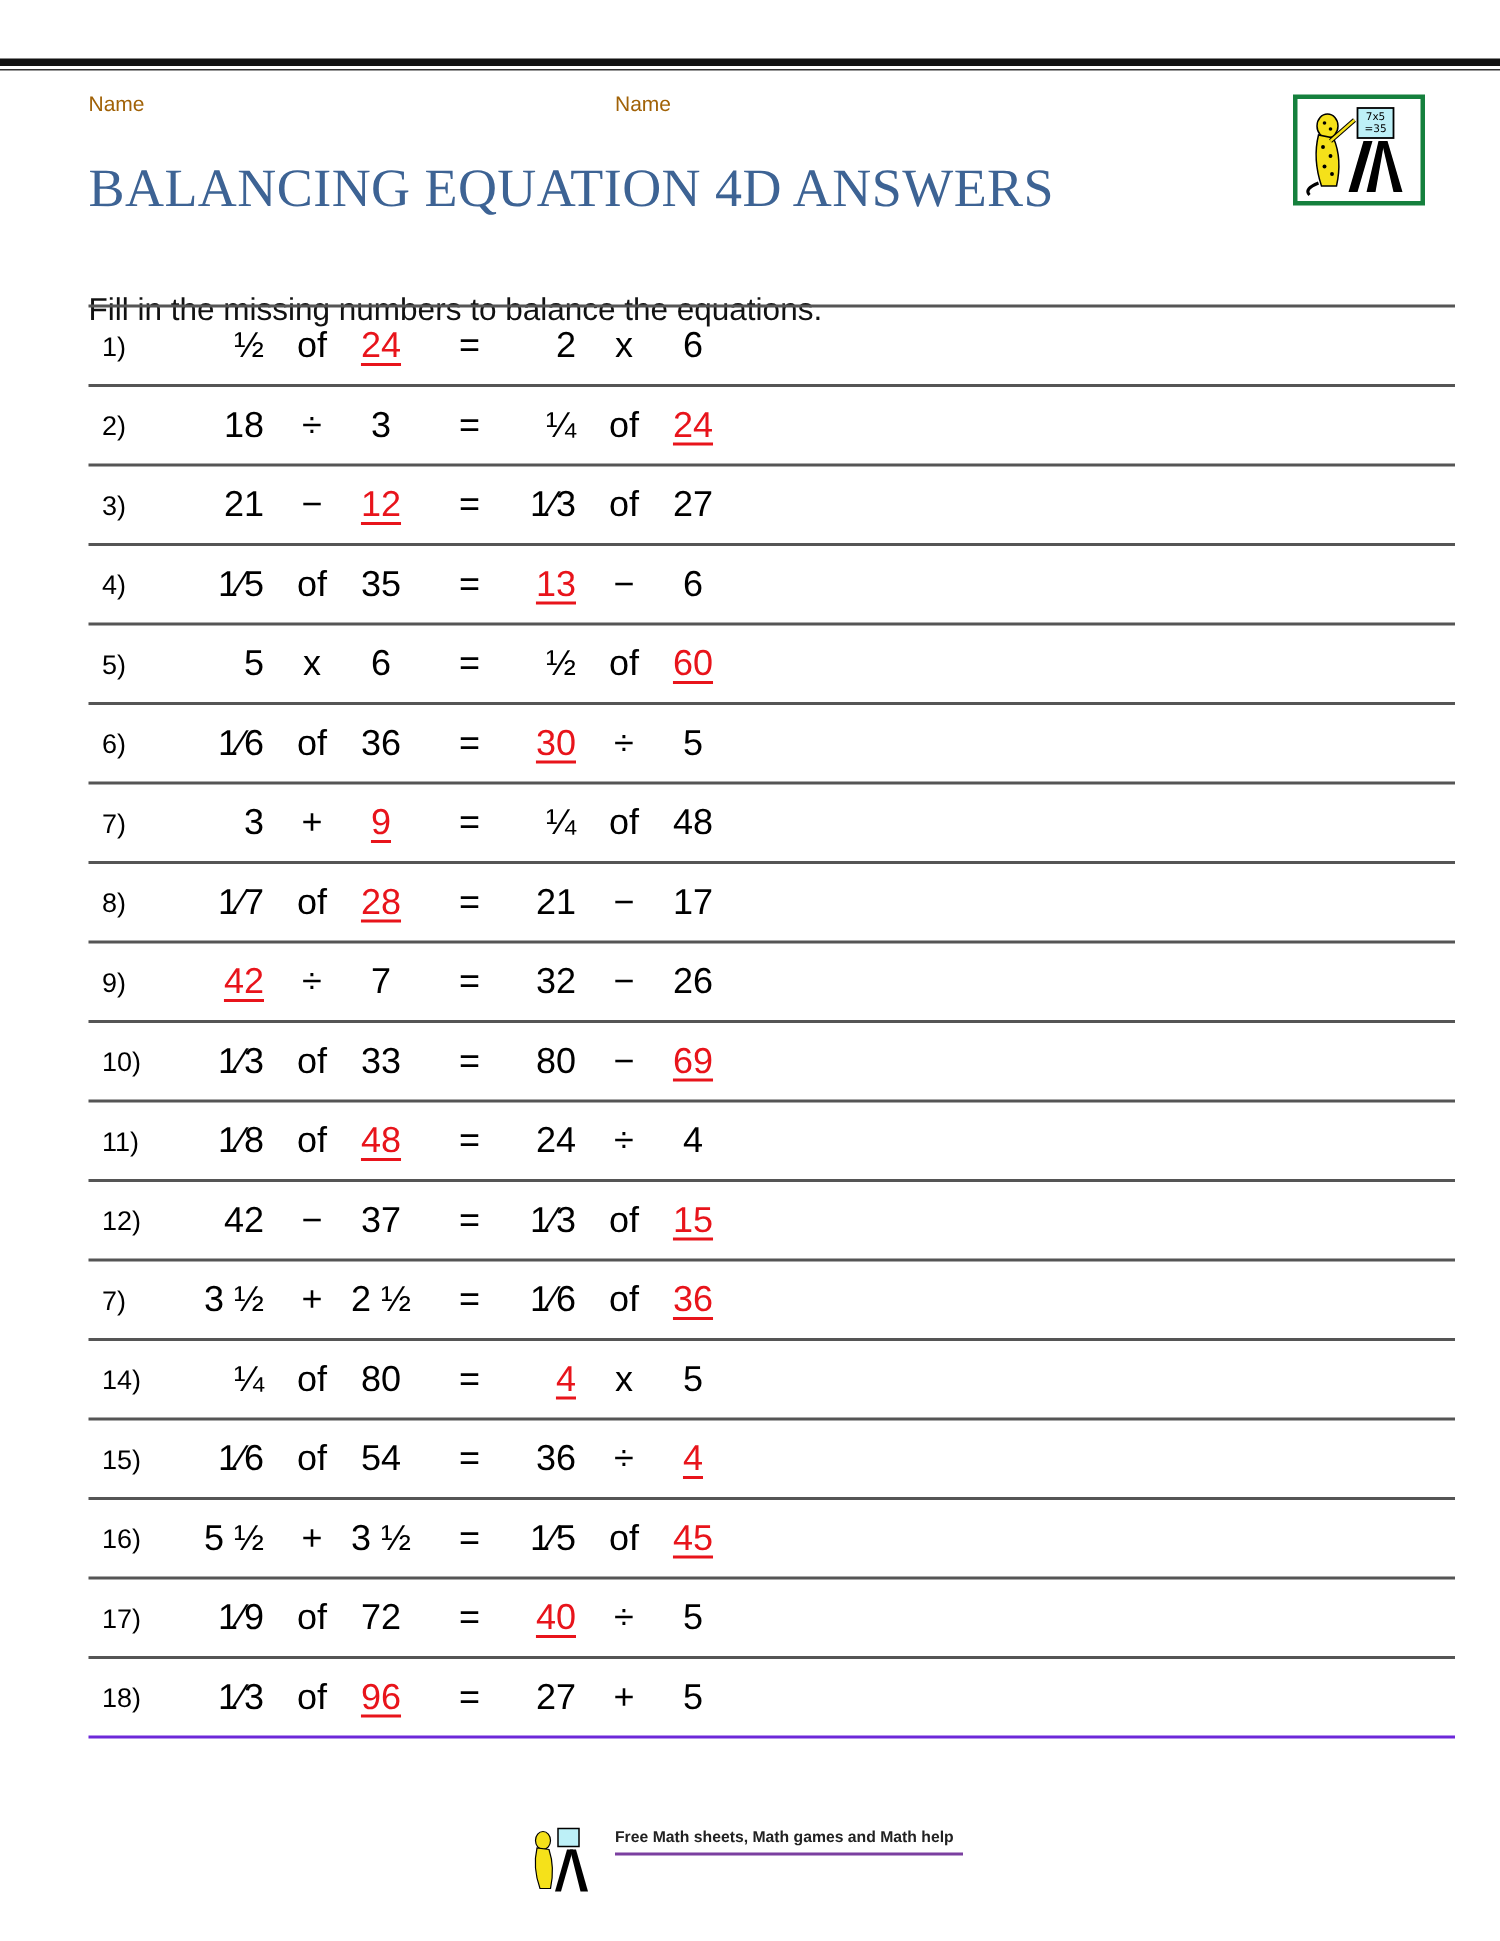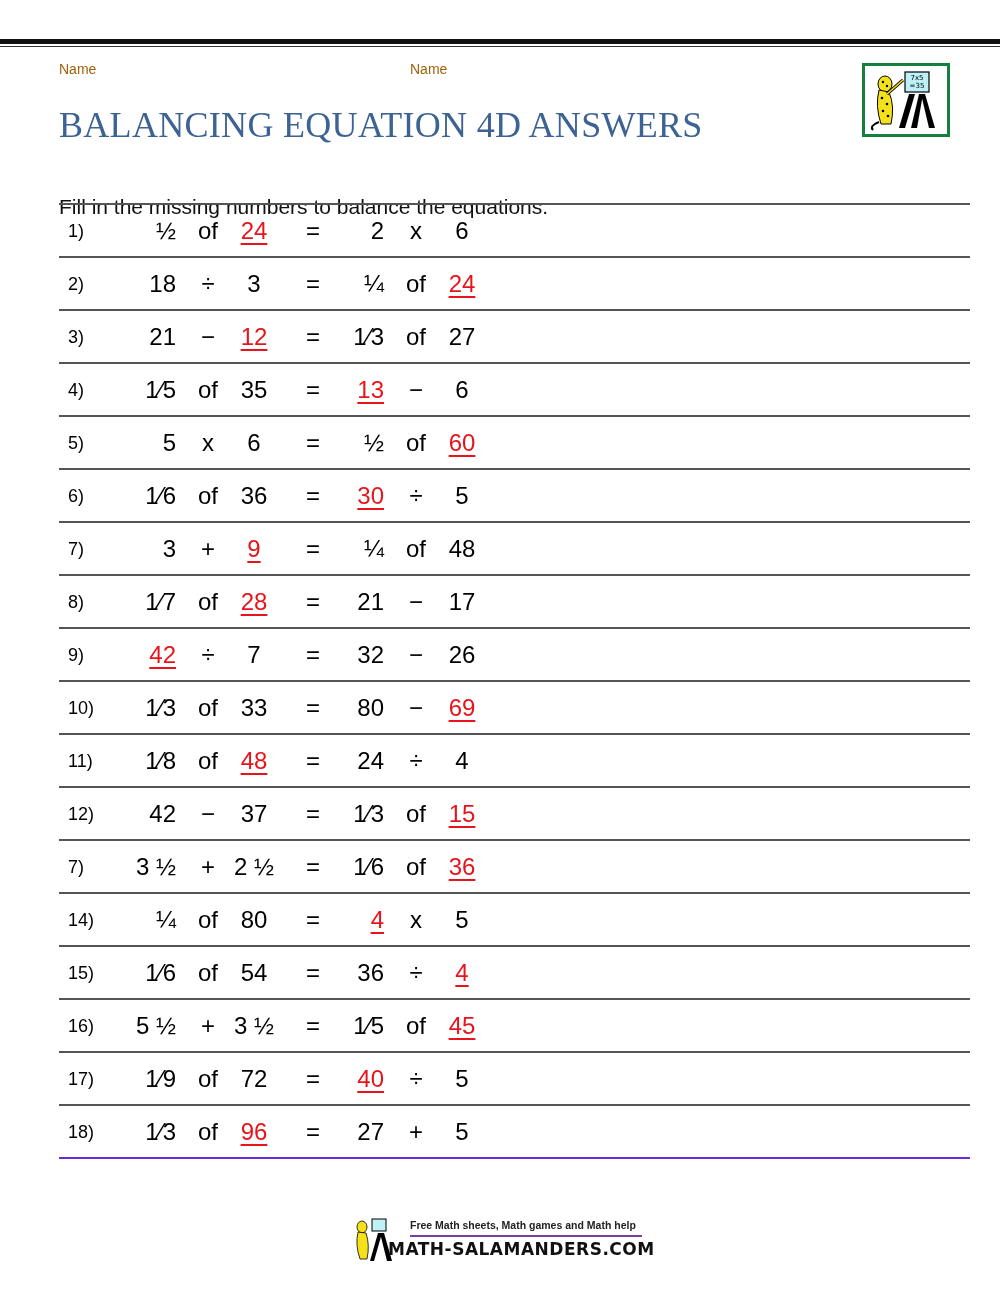--- a/index.html
+++ b/index.html
@@ -256,14 +256,13 @@
 <div class="footer">
   <svg style="position:absolute;left:0;top:2px" width="40" height="46" viewBox="0 0 40 46">
     <rect x="20" y="2" width="14" height="12" fill="#bdf0f7" stroke="#000" stroke-width="1"></rect>
     <ellipse cx="10" cy="10" rx="5" ry="6" fill="#f5e11a" stroke="#000" stroke-width="0.8"></ellipse>
     <path d="M6,15 Q3,28 8,42 L15,42 Q18,28 14,16 Z" fill="#f5e11a" stroke="#000" stroke-width="0.8"></path>
     <polygon points="18,44 26,16 30,16 22,44" fill="#000"></polygon>
     <polygon points="28,16 32,16 40,44 35,44" fill="#000"></polygon>
   </svg>
   <div class="footer-tag">Free Math sheets, Math games and Math help</div>
   <div class="footer-line"></div>
-  <div class="footer-brand">MATH-SALAMANDERS.COM</div>
 </div>
 
 </body></html>

